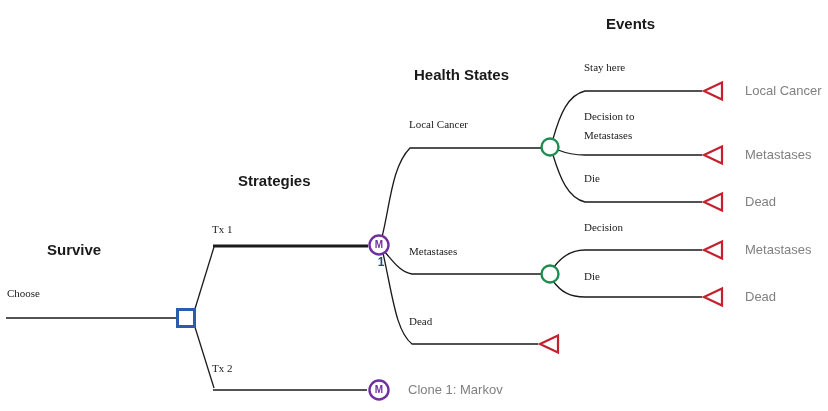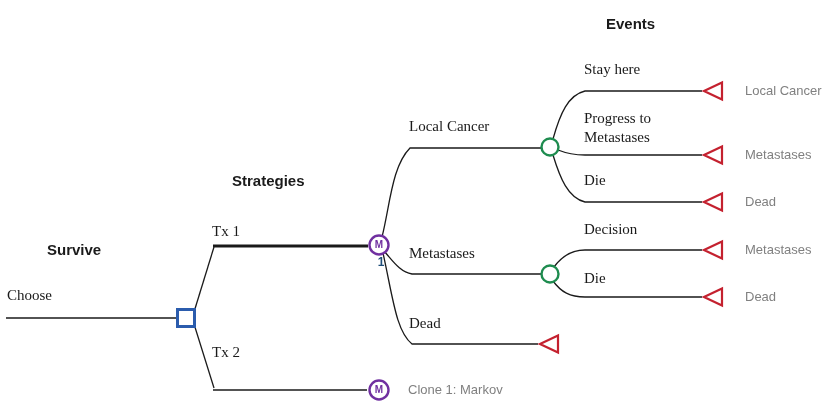--- a/index.html
+++ b/index.html
@@ -14,21 +14,21 @@
   .stage svg { position: absolute; left: 0; top: 0; }
   .txt { position: absolute; white-space: nowrap; line-height: 1.1; }
   .hdr {
     font-family: "Liberation Sans", sans-serif;
     font-weight: bold;
     font-size: 15px;
     color: var(--header-text, #1a1a1a);
   }
   .lbl {
     font-family: "Liberation Serif", serif;
-    font-size: 15px;
+    font-size: 11px;
     color: var(--label-text, #1a1a1a);
   }
   .term {
     font-family: "Liberation Sans", sans-serif;
     font-size: 13px;
     color: var(--terminal-label, #808080);
   }
   .mglyph {
     font-size: 10px;
     font-weight: bold;
@@ -82,39 +82,40 @@
 
     <polygon class="node-terminal" points="704,91 722,82.5 722,99.5"></polygon>
     <polygon class="node-terminal" points="704,155 722,146.5 722,163.5"></polygon>
     <polygon class="node-terminal" points="704,202 722,193.5 722,210.5"></polygon>
     <polygon class="node-terminal" points="704,250 722,241.5 722,258.5"></polygon>
     <polygon class="node-terminal" points="704,297 722,288.5 722,305.5"></polygon>
     <polygon class="node-terminal" points="540,344 558,335.5 558,352.5"></polygon>
   </svg>
 
   <div class="txt hdr" style="left:47px;top:242px">Survive</div>
-  <div class="txt hdr" style="left:232px;top:173px">Strategies</div>
+  <div class="txt hdr" style="left:238px;top:173px">Strategies</div>
+  <div class="txt hdr" style="left:414px;top:67px">Health States</div>
   <div class="txt hdr" style="left:606px;top:16px">Events</div>
 
   <div class="txt lbl" style="left:7px;top:287px">Choose</div>
 
   <div class="txt lbl" style="left:212px;top:223px">Tx 1</div>
-  <div class="txt lbl" style="left:212px;top:344px">Tx 2</div>
+  <div class="txt lbl" style="left:212px;top:362px">Tx 2</div>
 
   <div class="txt mglyph" style="left:369px;top:239px">M</div>
   <div class="txt midx" style="left:371px;top:256px">1</div>
   <div class="txt mglyph" style="left:369px;top:384px">M</div>
   <div class="txt term" style="left:408px;top:383px">Clone 1: Markov</div>
 
   <div class="txt lbl" style="left:409px;top:118px">Local Cancer</div>
   <div class="txt lbl" style="left:409px;top:245px">Metastases</div>
   <div class="txt lbl" style="left:409px;top:315px">Dead</div>
 
   <div class="txt lbl" style="left:584px;top:61px">Stay here</div>
-  <div class="txt lbl" style="left:584px;top:110px">Progress to</div>
+  <div class="txt lbl" style="left:584px;top:110px">Decision to</div>
   <div class="txt lbl" style="left:584px;top:129px">Metastases</div>
   <div class="txt lbl" style="left:584px;top:172px">Die</div>
   <div class="txt lbl" style="left:584px;top:221px">Decision</div>
   <div class="txt lbl" style="left:584px;top:270px">Die</div>
 
   <div class="txt term" style="left:745px;top:84px">Local Cancer</div>
   <div class="txt term" style="left:745px;top:148px">Metastases</div>
   <div class="txt term" style="left:745px;top:195px">Dead</div>
   <div class="txt term" style="left:745px;top:243px">Metastases</div>
   <div class="txt term" style="left:745px;top:290px">Dead</div>

